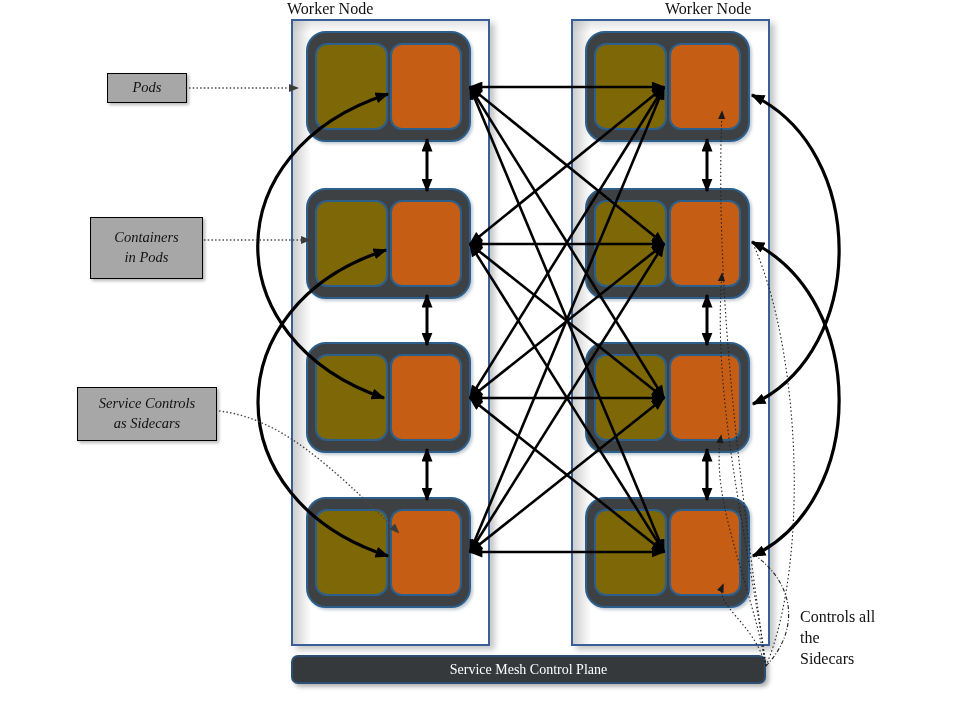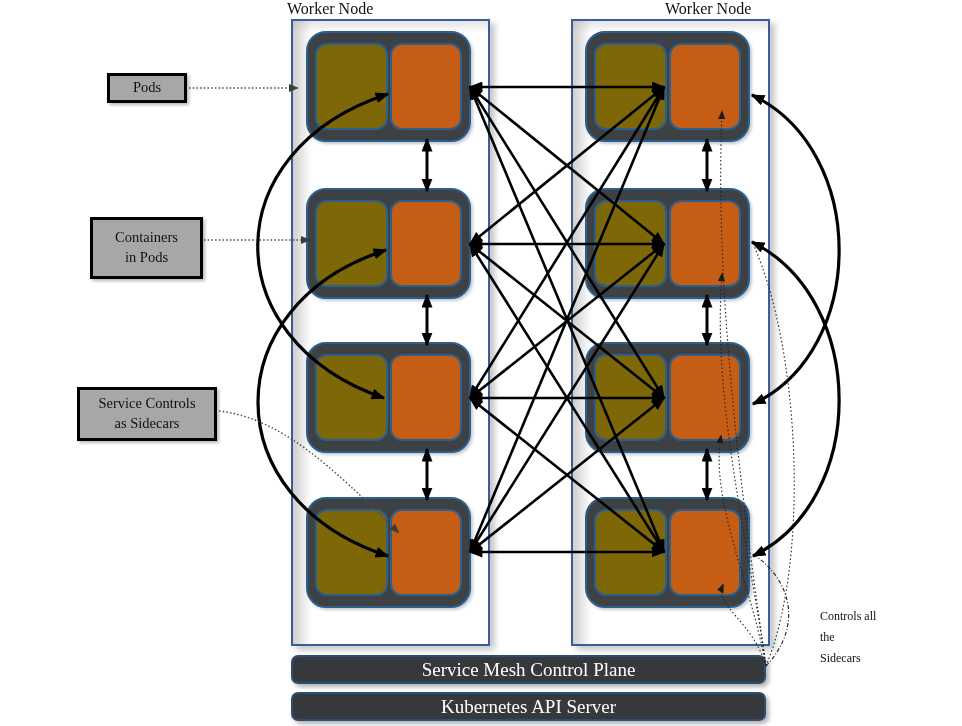--- a/index.html
+++ b/index.html
@@ -17,28 +17,28 @@
                      linear-gradient(to bottom, rgba(165,165,165,.30), rgba(255,255,255,0) 12px);
     box-shadow:5px 4px 6px rgba(0,0,0,.22);}
   .pod{position:absolute;width:165px;height:111px;box-sizing:border-box;
     background:var(--pod_shell);border:2px solid var(--pod_border_blue);border-radius:20px;
     box-shadow:2px 2px 3px rgba(120,140,160,.45);}
   .cbox,.sbox{position:absolute;top:10px;height:87px;box-sizing:border-box;
     border:2px solid var(--pod_border_blue);border-radius:12px;}
   .cbox{left:7px;width:73px;background:var(--container);}
   .sbox{left:82px;width:72px;background:var(--sidecar);}
   .label-box{position:absolute;box-sizing:border-box;background:var(--label_fill);
-    border:3px solid #000000;box-shadow:2px 2px 3px rgba(0,0,0,.28);
+    border:1px solid #000000;box-shadow:2px 2px 3px rgba(0,0,0,.28);
     display:flex;align-items:center;justify-content:center;text-align:center;
-    font-size:14.5px;line-height:1.35;white-space:pre-line;}
-  .controls-text{position:absolute;left:820px;top:606px;width:140px;font-size:12px;
+    font-size:14.5px;line-height:1.35;white-space:pre-line;font-style:italic;}
+  .controls-text{position:absolute;left:800px;top:606px;width:140px;font-size:16px;
     line-height:21px;white-space:pre-line;}
   .bar{position:absolute;left:291px;width:475px;height:29px;box-sizing:border-box;
     background:var(--bar_fill);border:2px solid #2d4e74;border-radius:7px;
-    color:var(--bar_text);font-size:19px;display:flex;align-items:center;justify-content:center;
+    color:var(--bar_text);font-size:14px;display:flex;align-items:center;justify-content:center;
     box-shadow:3px 3px 4px rgba(0,0,0,.3);}
   .overlay{position:absolute;left:0;top:0;pointer-events:none;}
 </style>
 </head>
 <body>
 
 <div class="canvas">
 
   <div class="node-title" style="left:287px">Worker Node</div>
   <div class="node-title" style="left:665px">Worker Node</div>
@@ -83,21 +83,20 @@
   <div class="label-box" style="left:107px;top:73px;width:80px;height:30px">Pods</div>
   <div class="label-box" style="left:90px;top:217px;width:113px;height:62px">Containers
 in Pods</div>
   <div class="label-box" style="left:77px;top:387px;width:140px;height:54px">Service Controls
 as Sidecars</div>
   <div class="controls-text">Controls all
 the
 Sidecars</div>
 
   <div class="bar" style="top:655px">Service Mesh Control Plane</div>
-  <div class="bar" style="top:692px">Kubernetes API Server</div>
 
   <svg class="overlay" width="962" height="726" viewBox="0 0 962 726">
     <defs>
       <marker id="mBig" markerUnits="userSpaceOnUse" markerWidth="14" markerHeight="11" viewBox="0 0 10 8" refX="9" refY="4" orient="auto-start-reverse">
         <path d="M0,0 L10,4 L0,8 Z" fill="#000"></path>
       </marker>
       <marker id="mSmall" markerUnits="userSpaceOnUse" markerWidth="9" markerHeight="8" viewBox="0 0 10 8" refX="8" refY="4" orient="auto">
         <path d="M0,0 L10,4 L0,8 Z" fill="#1a1a1a"></path>
       </marker>
       <marker id="mGray" markerUnits="userSpaceOnUse" markerWidth="10" markerHeight="8" viewBox="0 0 10 8" refX="8" refY="4" orient="auto">

